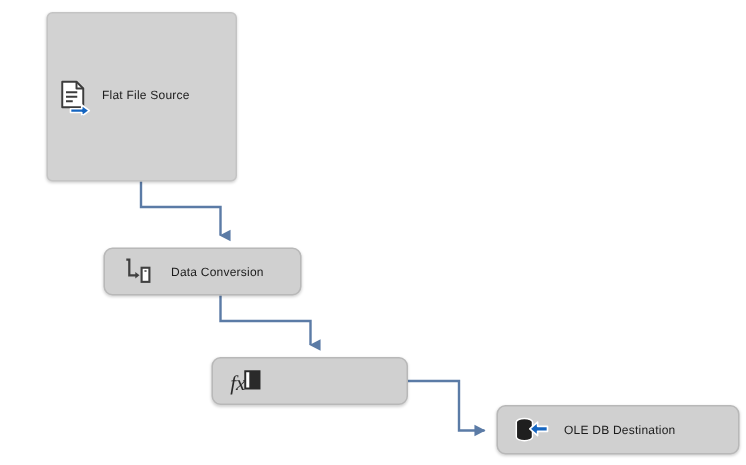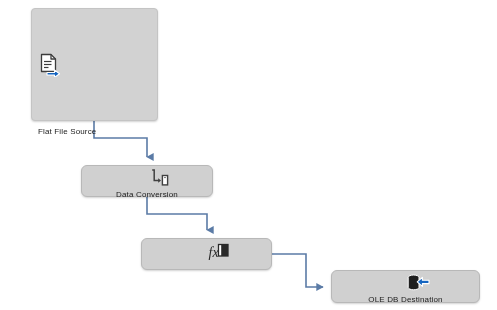--- a/index.html
+++ b/index.html
@@ -27,32 +27,31 @@
   }
   .node {
     position: absolute;
     box-sizing: border-box;
     background: #d0d0d0;
     border: 1px solid #b8b8b8;
     border-radius: 6px;
     display: flex;
     align-items: center;
     box-shadow: 0 1px 2px rgba(0,0,0,0.18);
-    flex-direction: column;
   }
   .node.large {
     border-radius: 4px;
     background: #d2d2d2;
     border: 1px solid #c4c4c4;
   }
   .node-icon {
     flex: 0 0 auto;
     width: 24px;
     height: 24px;
-    margin-left: 25px;
+    margin-left: 10px;
     display: flex;
     align-items: center;
     justify-content: center;
   }
   .node-label {
     flex: 1 1 auto;
     margin-left: 10px;
     margin-right: 10px;
     font-size: 8px;
     color: #1b1b1b;
@@ -68,35 +67,36 @@
   }
   #node-flat-file-source .node-icon {
     margin-top: 44px;
     margin-left: 6px;
   }
   #node-flat-file-source .node-label {
     margin-top: 50px;
     margin-left: 6px;
   }
   #node-data-conversion {
-    left: 81px;
+    left: 69px;
     top: 165px;
     width: 132px;
     height: 32px;
+    justify-content: center;
   }
   #node-derived-column {
     left: 141px;
     top: 238px;
     width: 131px;
     height: 32px;
   }
   #node-ole-db-destination {
     left: 331px;
     top: 270px;
-    width: 149px;
+    width: 162px;
     height: 33px;
   }
 </style>
 </head>
 <body>
 
 <div id="canvas">
 
   <svg id="connector-layer" viewBox="0 0 497 310" width="497" height="310" xmlns="http://www.w3.org/2000/svg">
     <defs>

